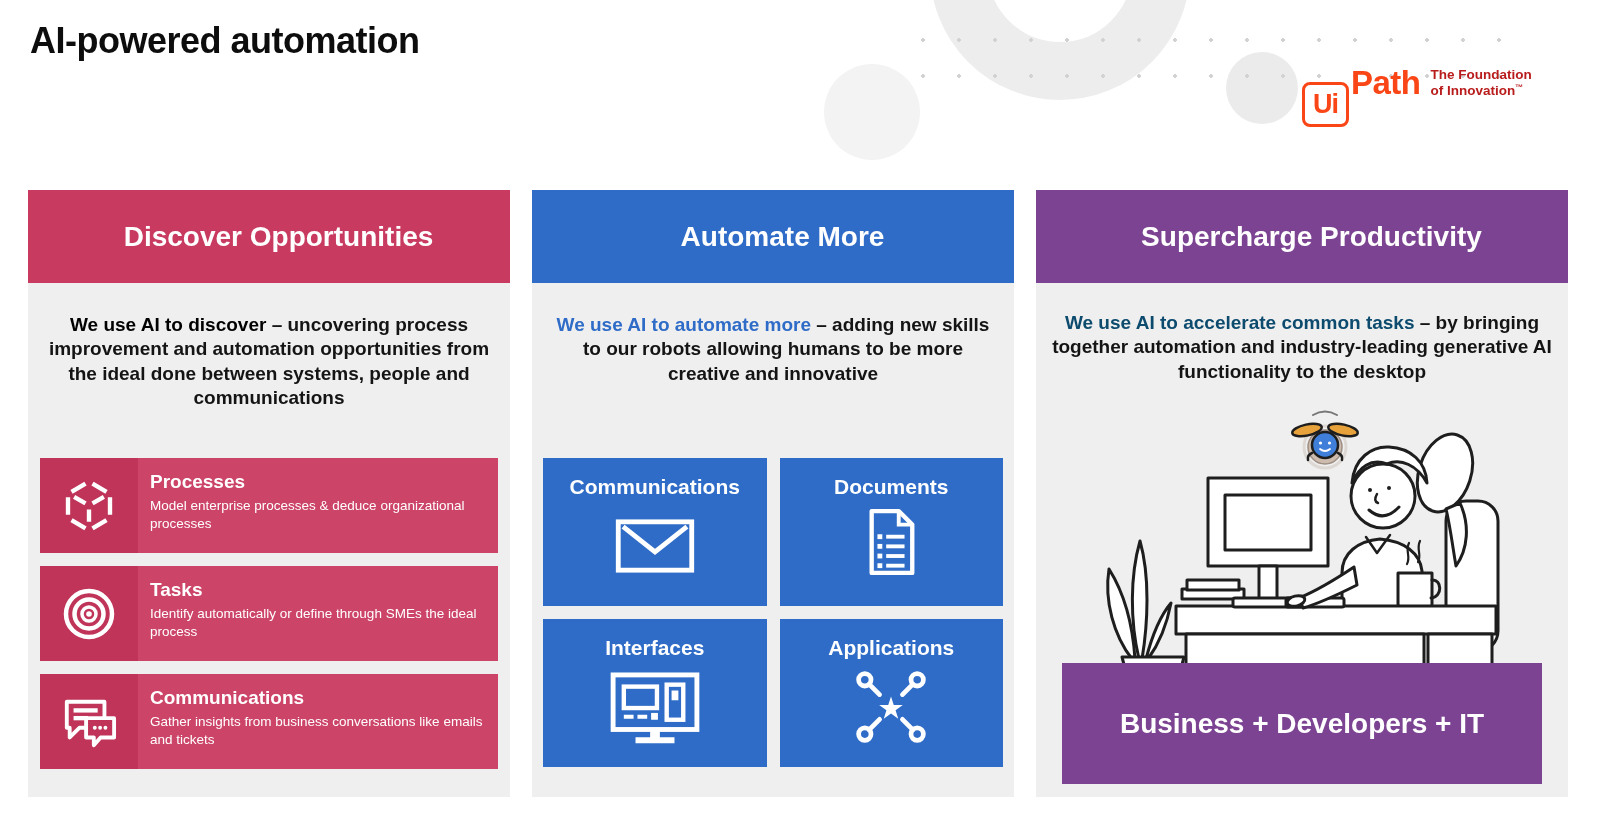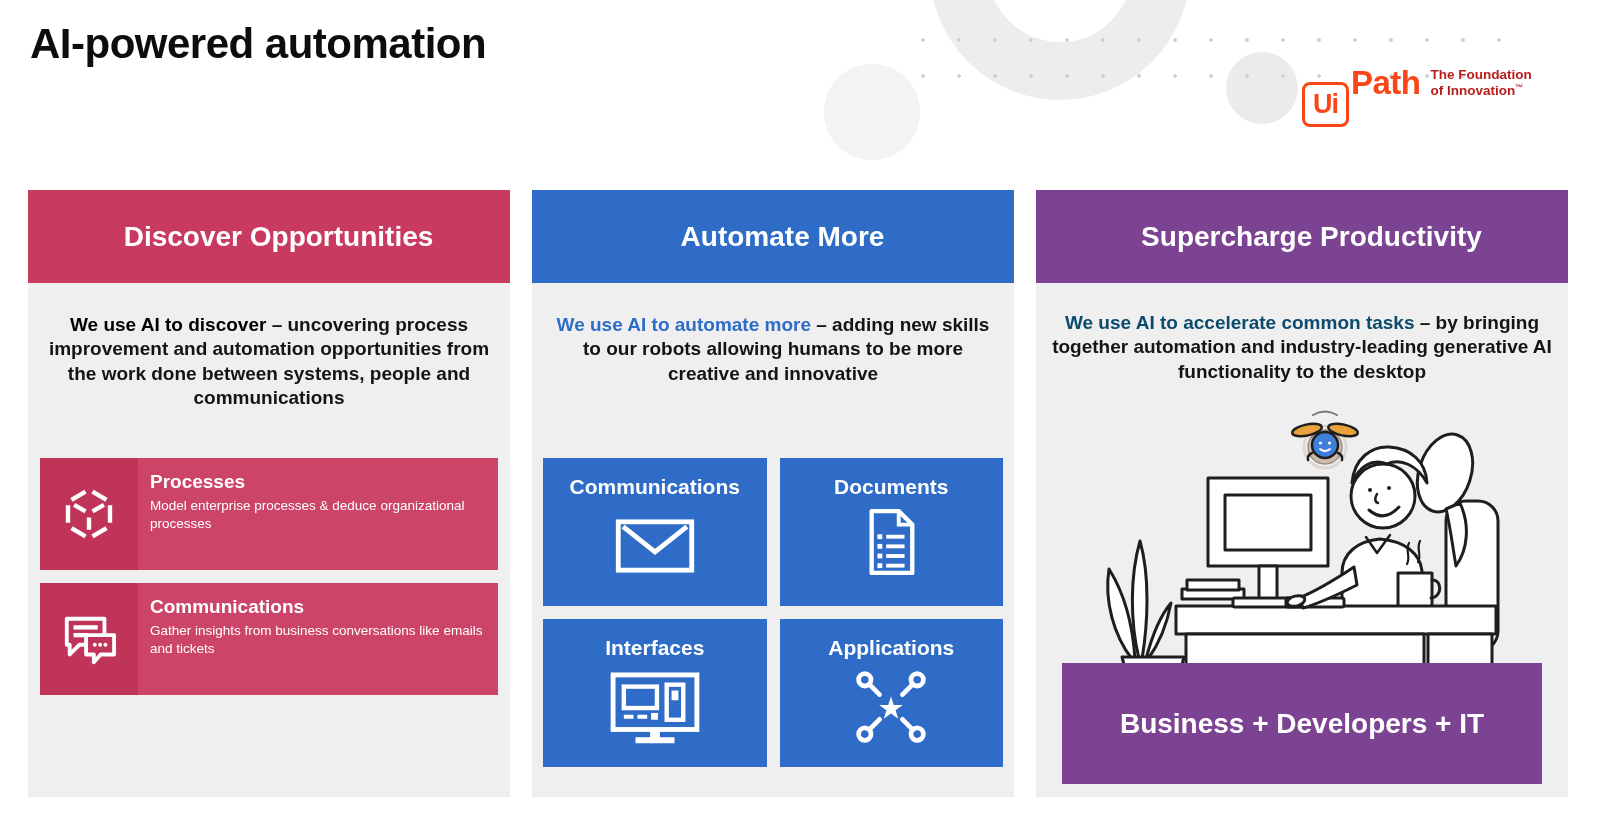--- a/index.html
+++ b/index.html
@@ -10,21 +10,21 @@
   .deco-ring{position:absolute;left:930px;top:-160px;width:144px;height:144px;
              border:58px solid #EDEDED;border-radius:50%;}
   .deco-circle-right{position:absolute;left:1226px;top:52px;width:72px;height:72px;
              background:#EBEBEB;border-radius:50%;}
   .deco-circle-left{position:absolute;left:824px;top:64px;width:96px;height:96px;
              background:#F3F3F3;border-radius:50%;}
   .deco-dots{position:absolute;left:896px;top:10px;width:614px;height:96px;
              background-image:radial-gradient(#D2D2D2 1.7px, rgba(0,0,0,0) 1.9px);
              background-size:36px 36px;background-position:9px 12px;}
   
-  .title{position:absolute;left:30px;top:20px;margin:0;font-size:42px;font-weight:bold;
+  .title{position:absolute;left:30px;top:20px;margin:0;font-size:36px;font-weight:bold;
          letter-spacing:-0.5px;color:#0d0d0d;z-index:2;}
   .logo{position:absolute;left:1302px;top:38px;display:flex;align-items:center;z-index:2;}
   .logo-ui{display:inline-flex;align-items:center;justify-content:center;width:47px;height:45px;
            box-sizing:border-box;border:3.5px solid #FA4616;border-radius:8px;color:#FA4616;
            font-weight:bold;font-size:27px;letter-spacing:-1px;margin-top:44px;}
   .logo-path{color:#FA4616;font-weight:bold;font-size:33px;margin-left:2px;letter-spacing:-0.5px;}
   .logo-tag{font-size:13.5px;font-weight:bold;color:#b91c1c;line-height:1.12;margin-left:10px;}
   .logo-tag sup{font-size:8px;}
   
   .col{position:absolute;top:190px;height:607px;z-index:1;}
@@ -38,21 +38,21 @@
   .col-supercharge .col-header{background:#7C4392;}
   .col-body{position:absolute;top:93px;left:0;right:0;bottom:0;background:#EFEFEF;}
   .intro{margin:0;padding:30px 14px 0;text-align:center;font-size:19px;line-height:1.28;
          font-weight:bold;color:#141414;}
   .col-supercharge .intro{padding:28px 8px 0;}
   .lead-discover{color:#000000;}
   .lead-automate{color:#2E6CC8;}
   .lead-supercharge{color:#0c4a6e;}
   
   .cards{position:absolute;top:175px;left:12px;right:12px;display:flex;flex-direction:column;gap:13px;}
-  .card{height:112px;background:#CC4468;display:flex;overflow:hidden;}
+  .card{height:95px;background:#CC4468;display:flex;overflow:hidden;}
   .card-stripe{flex:0 0 98px;background:#BF3458;display:flex;align-items:center;justify-content:center;}
   .card-text{flex:1;padding:13px 14px 0 12px;color:#fff;}
   .card-title{font-size:19px;font-weight:bold;margin-bottom:4px;}
   .card-desc{font-size:13.5px;line-height:1.32;}
   
   .tiles{position:absolute;top:175px;left:11px;right:11px;display:grid;
          grid-template-columns:1fr 1fr;gap:13px;}
   .tile{height:148px;background:#2E6CC8;color:#fff;text-align:center;overflow:hidden;}
   .tile-label{font-size:21px;font-weight:bold;margin-top:17px;}
   .tile-icon{margin-top:12px;display:flex;justify-content:center;}
@@ -82,21 +82,21 @@
     <span class="logo-path">Path</span>
     <span class="logo-tag">
       <span>The Foundation</span><br>
       <span>of Innovation</span><sup>™</sup>
     </span>
   </div>
 
   <section class="col col-discover">
     <header class="col-header">Discover Opportunities</header>
     <div class="col-body">
-      <p class="intro"><span class="lead-discover">We use AI to discover</span><span> – uncovering process improvement and automation opportunities from the work done between systems, people and communications</span></p>
+      <p class="intro"><span class="lead-discover">We use AI to discover</span><span> – uncovering process improvement and automation opportunities from the ideal done between systems, people and communications</span></p>
       <div class="cards">
 
         <div class="card">
           <div class="card-stripe">
             <svg width="56" height="56" viewBox="0 0 64 64" fill="none" stroke="#fff" stroke-width="5">
               <path d="M36 6.3 L52 15.8"></path>
                 <path d="M56 22 L56 42"></path>
                 <path d="M52 48.2 L36 57.7"></path>
               <path d="M28 57.7 L12 48.2"></path>
                 <path d="M8 42 L8 22"></path>
@@ -105,20 +105,34 @@
                 <path d="M28 29 L15 21.5"></path>
                 <path d="M36 29 L49 21.5"></path>
             </svg>
           </div>
           <div class="card-text">
             <div class="card-title">Processes</div>
             <div class="card-desc">Model enterprise processes &amp; deduce organizational processes</div>
           </div>
         </div>
 
+        <div class="card">
+          <div class="card-stripe">
+            <svg width="56" height="56" viewBox="0 0 56 56" fill="none" stroke="#fff">
+              <circle cx="28" cy="28" r="23" stroke-width="4.5"></circle>
+              <circle cx="28" cy="28" r="14.5" stroke-width="4.5"></circle>
+              <circle cx="28" cy="28" r="7" stroke-width="3.5"></circle>
+              <circle cx="28" cy="28" r="2.8" fill="#fff" stroke="none"></circle>
+            </svg>
+          </div>
+          <div class="card-text">
+            <div class="card-title">Tasks</div>
+            <div class="card-desc">Identify automatically or define through SMEs the ideal process</div>
+          </div>
+        </div>
 
         <div class="card">
           <div class="card-stripe">
             <svg width="58" height="56" viewBox="0 0 60 58" fill="none" stroke="#fff" stroke-width="4" stroke-linejoin="round">
               <path d="M7 8 H46 V35 H20 L10 45 V35 H7 Z"></path>
               <path d="M14 17 H39" stroke-width="4.5"></path>
                 <path d="M14 25 H29" stroke-width="4.5"></path>
               <path d="M27 25 H56 V45 H42 L35 53 V45 H27 Z" fill="#BF3458"></path>
               <circle cx="36" cy="35" r="2" fill="#fff" stroke="none"></circle>
               <circle cx="41.5" cy="35" r="2" fill="#fff" stroke="none"></circle>

